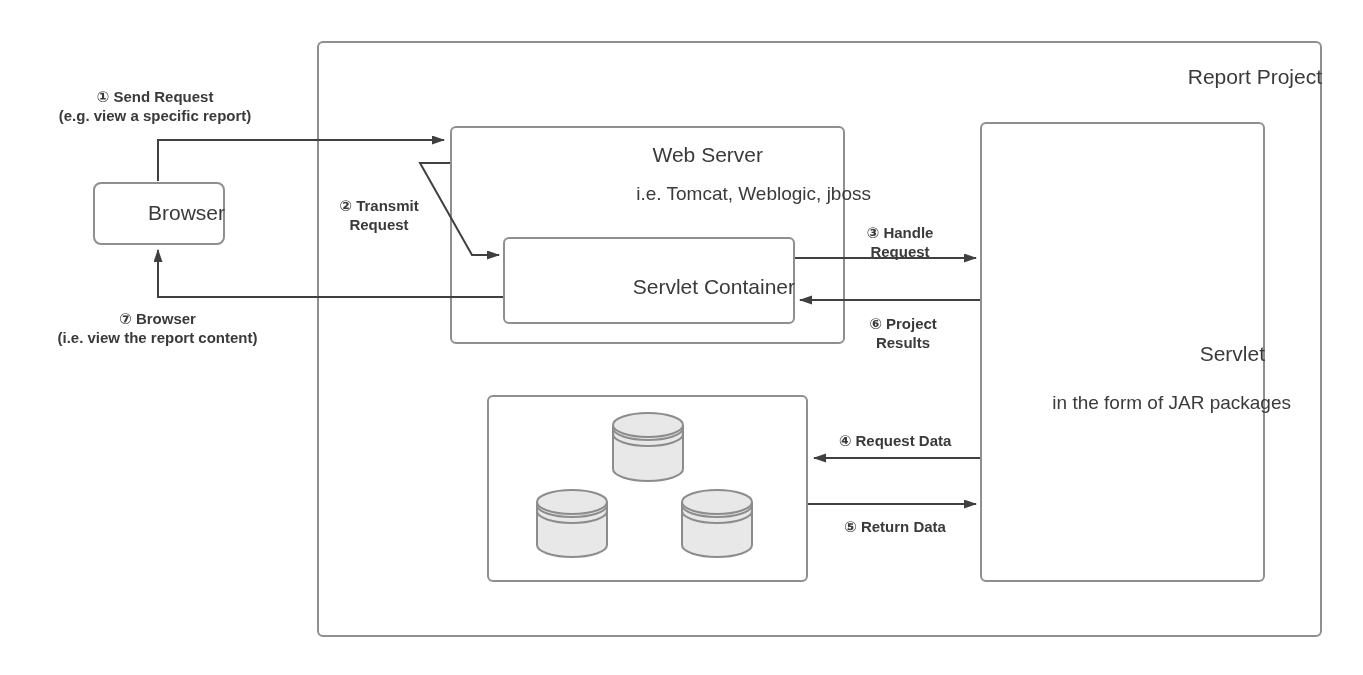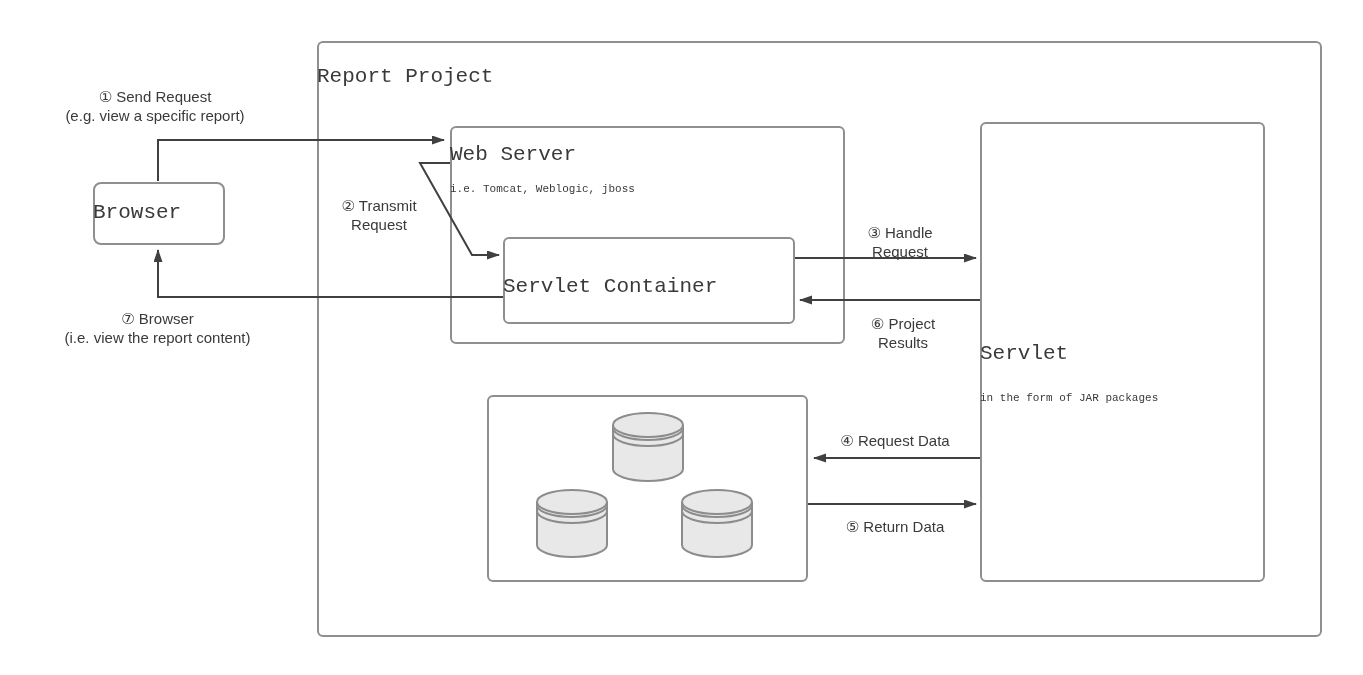--- a/index.html
+++ b/index.html
@@ -6,25 +6,25 @@
   .canvas{
     position:relative;width:1363px;height:675px;background:#ffffff;
     font-family:"Liberation Sans","DejaVu Sans",sans-serif;color:#3a3a3a;
     overflow:hidden;
   }
   .box{
     position:absolute;border:2px solid #8f8f8f;border-radius:6px;
     background:transparent;box-sizing:border-box;
   }
   .svg-layer{position:absolute;left:0;top:0;width:1363px;height:675px;pointer-events:none;}
-  .txt{position:absolute;text-align:left;white-space:nowrap;font-family:Liberation Mono, monospace;}
+  .txt{position:absolute;text-align:right;white-space:nowrap;}
   .title{font-size:21px;}
-  .sub{font-size:11px;}
+  .sub{font-size:19px;padding-left:26px;}
   .lbl{position:absolute;text-align:center;font-size:15px;line-height:19px;color:#3a3a3a;}
-  .lbl div{white-space:nowrap;}
+  .lbl div{white-space:nowrap;font-weight:bold;}
 </style>
 </head>
 <body>
 
 <div class="canvas">
 
   <div class="box" style="left:317px;top:41px;width:1005px;height:596px;"></div>
 
   <div class="box" style="left:93px;top:182px;width:132px;height:63px;border-radius:8px;"></div>
 

